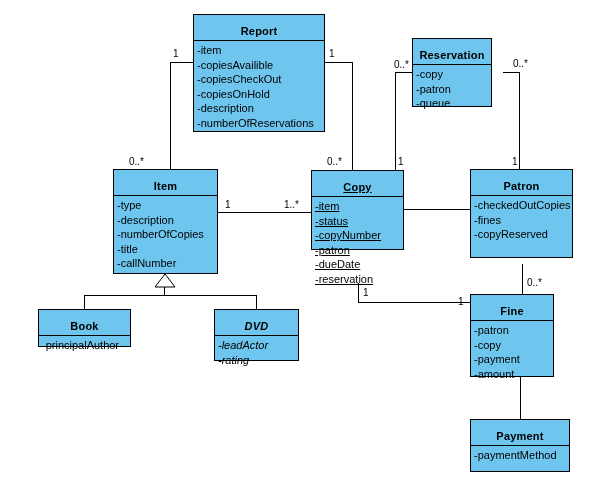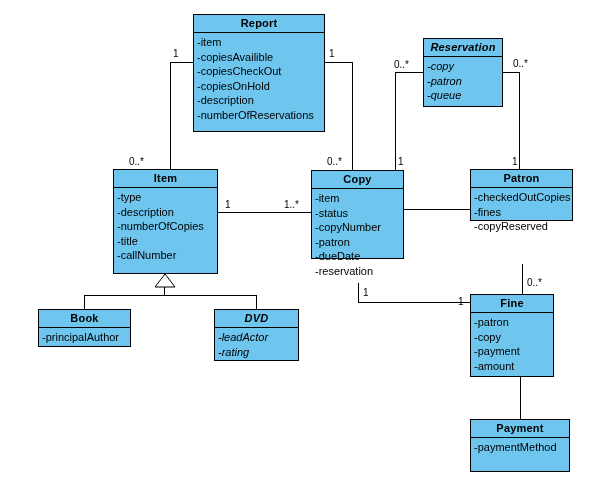--- a/index.html
+++ b/index.html
@@ -22,21 +22,21 @@
     border: 1px solid #000000;
     background: #6ec6ef;
     font-size: 11px;
     color: #000000;
   }
   .uml-class .cls-title {
     box-sizing: border-box;
     text-align: center;
     font-weight: bold;
     font-size: 11px;
-    padding: 2px 2px 2px 2px;
+    padding: 10px 2px 2px 2px;
     border-bottom: 1px solid #000000;
     line-height: 13px;
     letter-spacing: 0.2px;
   }
   .uml-class .cls-attrs {
     box-sizing: border-box;
     padding: 2px 0 3px 3px;
   }
   .uml-class .cls-attr {
     line-height: 14.5px;
@@ -125,53 +125,53 @@
     <div class="cls-attrs">
       <div class="cls-attr">-item</div>
       <div class="cls-attr">-copiesAvailible</div>
       <div class="cls-attr">-copiesCheckOut</div>
       <div class="cls-attr">-copiesOnHold</div>
       <div class="cls-attr">-description</div>
       <div class="cls-attr">-numberOfReservations</div>
     </div>
   </div>
 
-  <div class="uml-class" style="left:423px; top:38px; width:80px; height:69px;font-style:italic;">
+  <div class="uml-class" style="left:412px; top:38px; width:80px; height:69px;">
     <div class="cls-title">Reservation</div>
     <div class="cls-attrs">
       <div class="cls-attr">-copy</div>
       <div class="cls-attr">-patron</div>
       <div class="cls-attr">-queue</div>
     </div>
   </div>
 
   <div class="uml-class" style="left:113px; top:169px; width:105px; height:105px;">
     <div class="cls-title">Item</div>
     <div class="cls-attrs">
       <div class="cls-attr">-type</div>
       <div class="cls-attr">-description</div>
       <div class="cls-attr">-numberOfCopies</div>
       <div class="cls-attr">-title</div>
       <div class="cls-attr">-callNumber</div>
     </div>
   </div>
 
-  <div class="uml-class" style="left:311px; top:170px; width:93px; height:89px;">
+  <div class="uml-class" style="left:311px; top:170px; width:93px; height:80px;text-decoration:underline;">
     <div class="cls-title">Copy</div>
     <div class="cls-attrs">
       <div class="cls-attr">-item</div>
       <div class="cls-attr">-status</div>
       <div class="cls-attr">-copyNumber</div>
       <div class="cls-attr">-patron</div>
       <div class="cls-attr">-dueDate</div>
       <div class="cls-attr">-reservation</div>
     </div>
   </div>
 
-  <div class="uml-class" style="left:470px; top:169px; width:103px; height:52px;">
+  <div class="uml-class" style="left:470px; top:169px; width:103px; height:89px;">
     <div class="cls-title">Patron</div>
     <div class="cls-attrs">
       <div class="cls-attr">-checkedOutCopies</div>
       <div class="cls-attr">-fines</div>
       <div class="cls-attr">-copyReserved</div>
     </div>
   </div>
 
   <div class="uml-class" style="left:38px; top:309px; width:93px; height:38px;">
     <div class="cls-title">Book</div>

